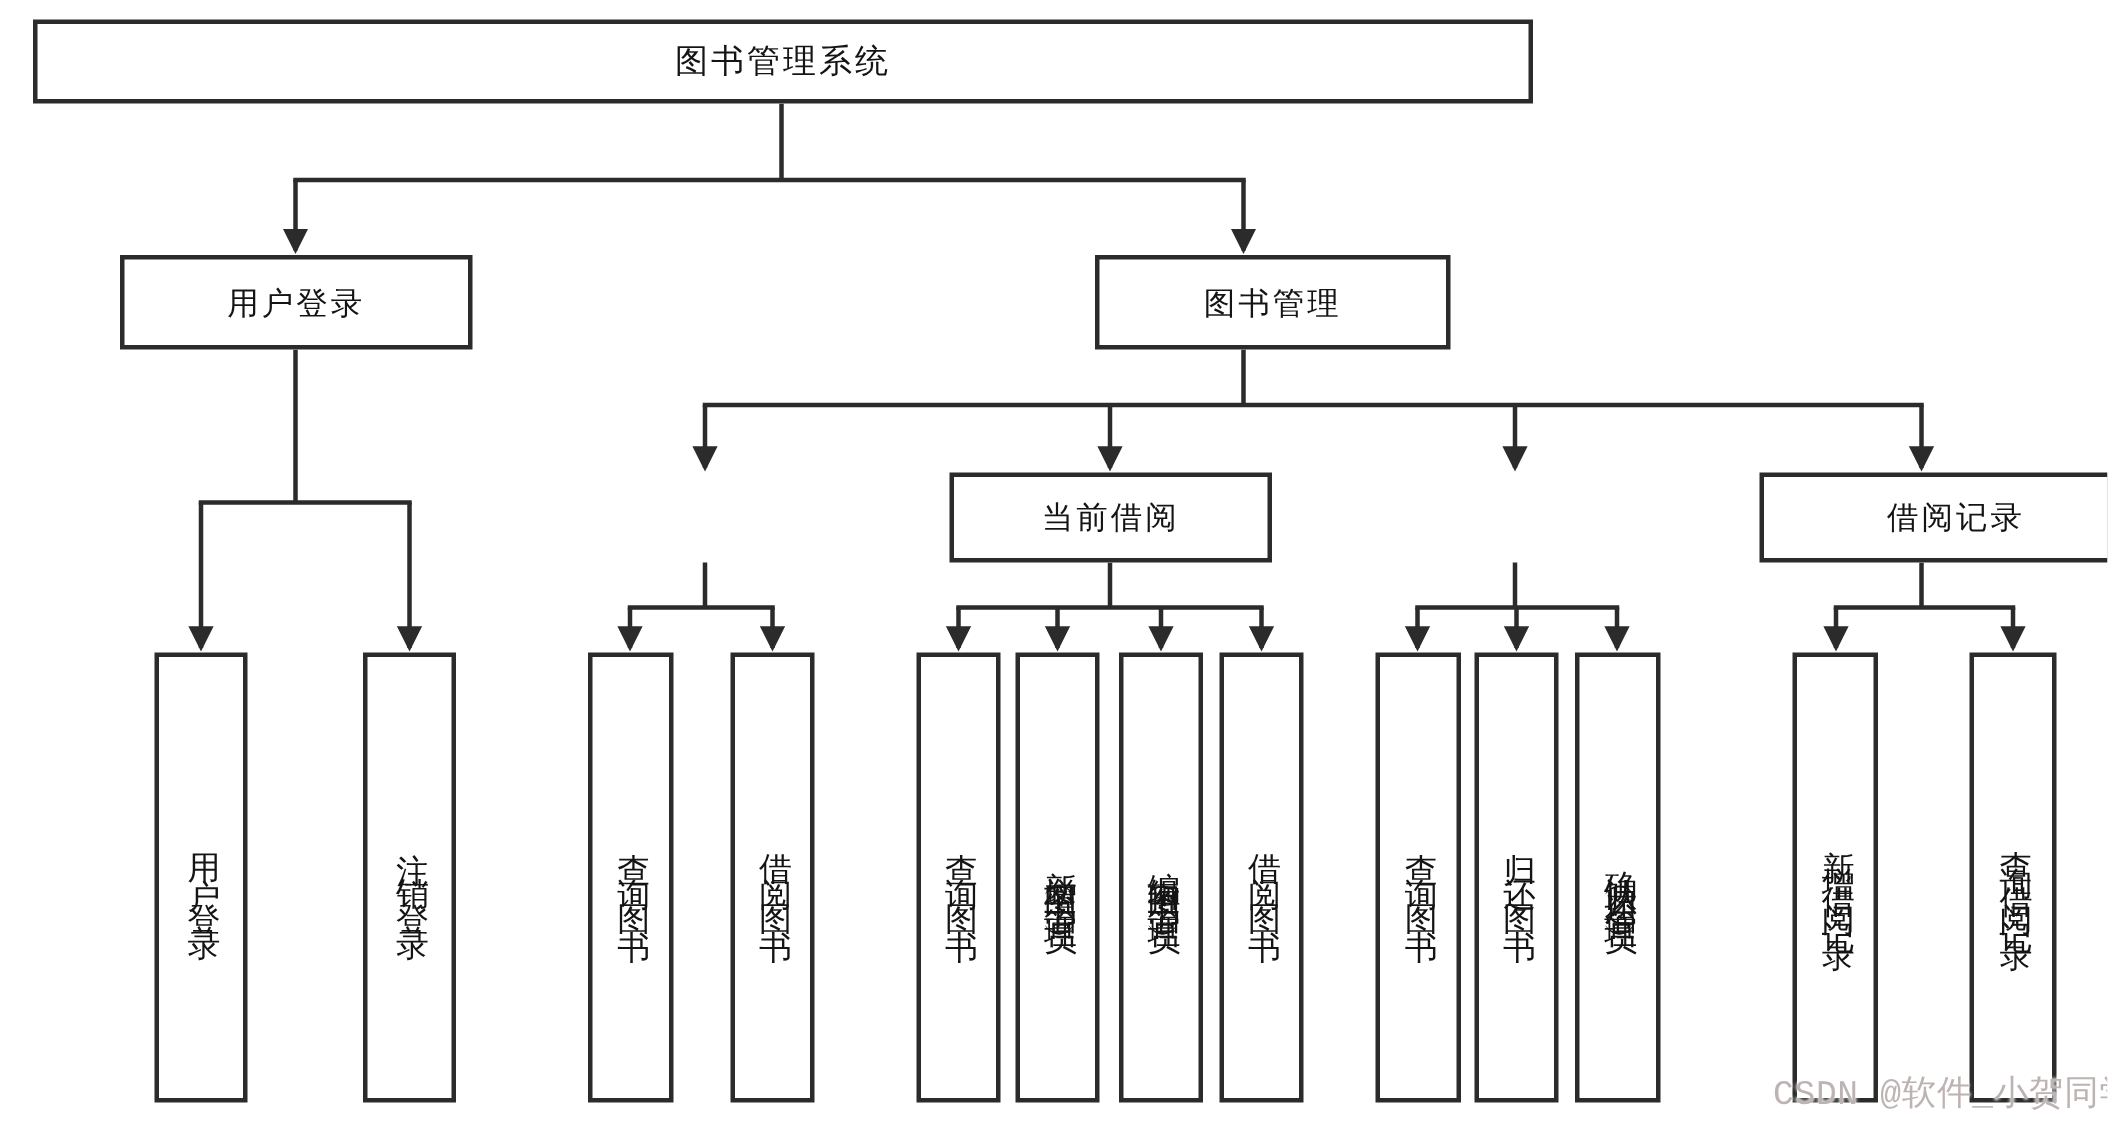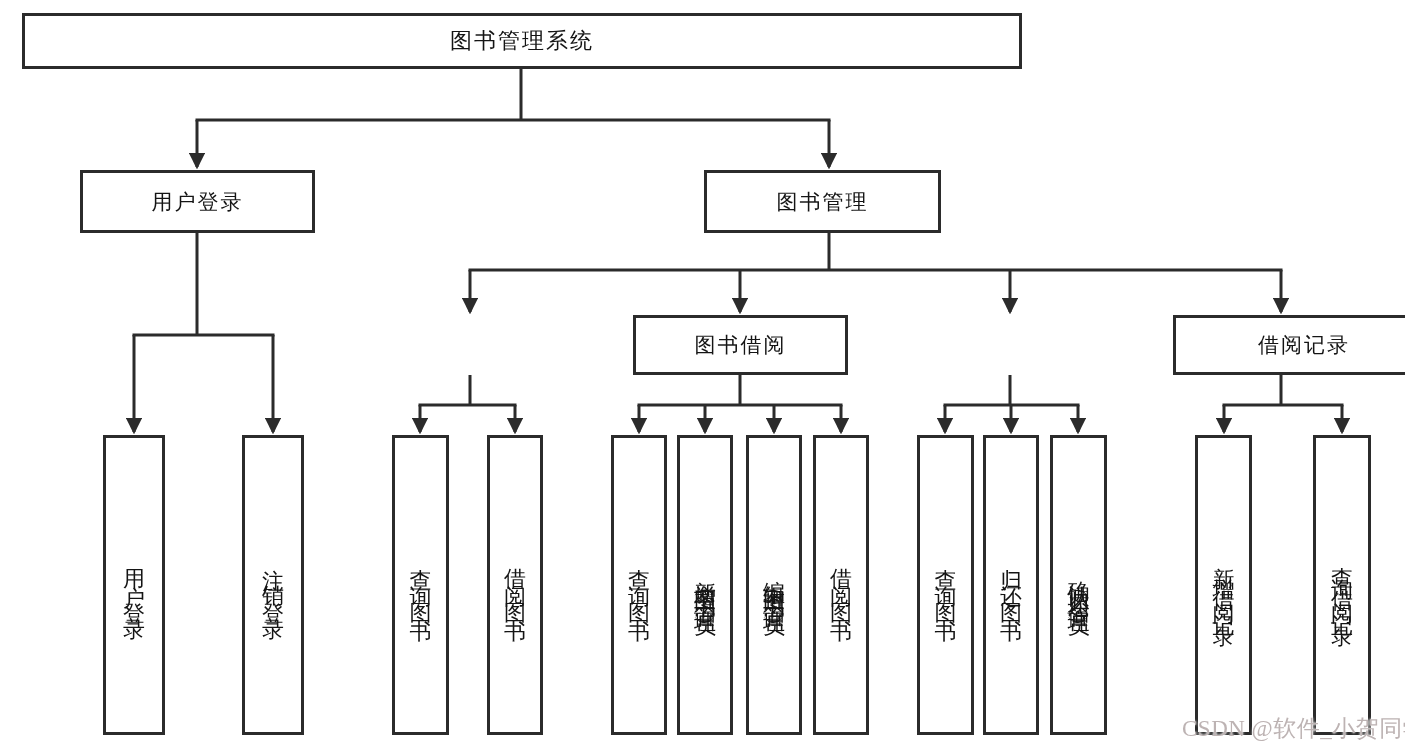--- a/index.html
+++ b/index.html
@@ -2,21 +2,21 @@
 <html style="--line: #2b2b2b; --box-border: #2b2b2b; --box-fill: #ffffff; --text: #141414; --background: #ffffff; --watermark: #bdb3b3;"><head>
 <meta charset="utf-8">
 <style>
   :root{
     --line:#2b2b2b; --box-border:#2b2b2b; --box-fill:#ffffff;
     --text:#141414; --background:#ffffff; --watermark:#bdb3b3;
   }
   html,body{margin:0;padding:0;background:var(--background);}
   .stage{
     position:relative;width:1405px;height:747px;background:var(--box-fill);
-    overflow:hidden;font-family:Liberation Serif, serif;
+    overflow:hidden;font-family:Liberation Mono, monospace;
     color:var(--text);
   }
   .wires{position:absolute;left:0;top:0;width:1405px;height:747px;}
   .wires line,.wires path{stroke:var(--line);stroke-width:3;fill:none;}
   .wires marker path{fill:var(--line);stroke:none;}
   .box{
     position:absolute;background:var(--box-fill);border:3px solid var(--box-border);
     box-sizing:border-box;display:flex;align-items:center;justify-content:center;
     text-align:center;
   }
@@ -81,26 +81,26 @@
     <line x1="1342" y1="405" x2="1342" y2="432" marker-end="url(#arw)"></line>
   </svg>
 
   <div class="box hbox root" style="left:22px;top:13px;width:1000px;height:56px;">
     <span>图书管理系统</span>
   </div>
 
   <div class="box hbox" style="left:80px;top:170px;width:235px;height:63px;">
     <span>用户登录</span>
   </div>
-  <div class="box hbox" style="left:704px;top:170px;width:237px;height:63px;">
+  <div class="box hbox" style="left:730px;top:170px;width:237px;height:63px;">
     <span>图书管理</span>
   </div>
 
   <div class="box hbox" style="left:633px;top:315px;width:215px;height:60px;">
-    <span>图书借阅</span>
+    <span>当前借阅</span>
   </div>
   <div class="box hbox" style="left:1173px;top:315px;width:235px;height:60px;padding-left:27px;">
     <span>借阅记录</span>
   </div>
 
   <div class="box vbox vs-wide" style="left:103px;top:435px;width:62px;height:300px;">
     <span>用户登录</span>
   </div>
   <div class="box vbox vs-wide" style="left:242px;top:435px;width:62px;height:300px;">
     <span>注销登录</span>

